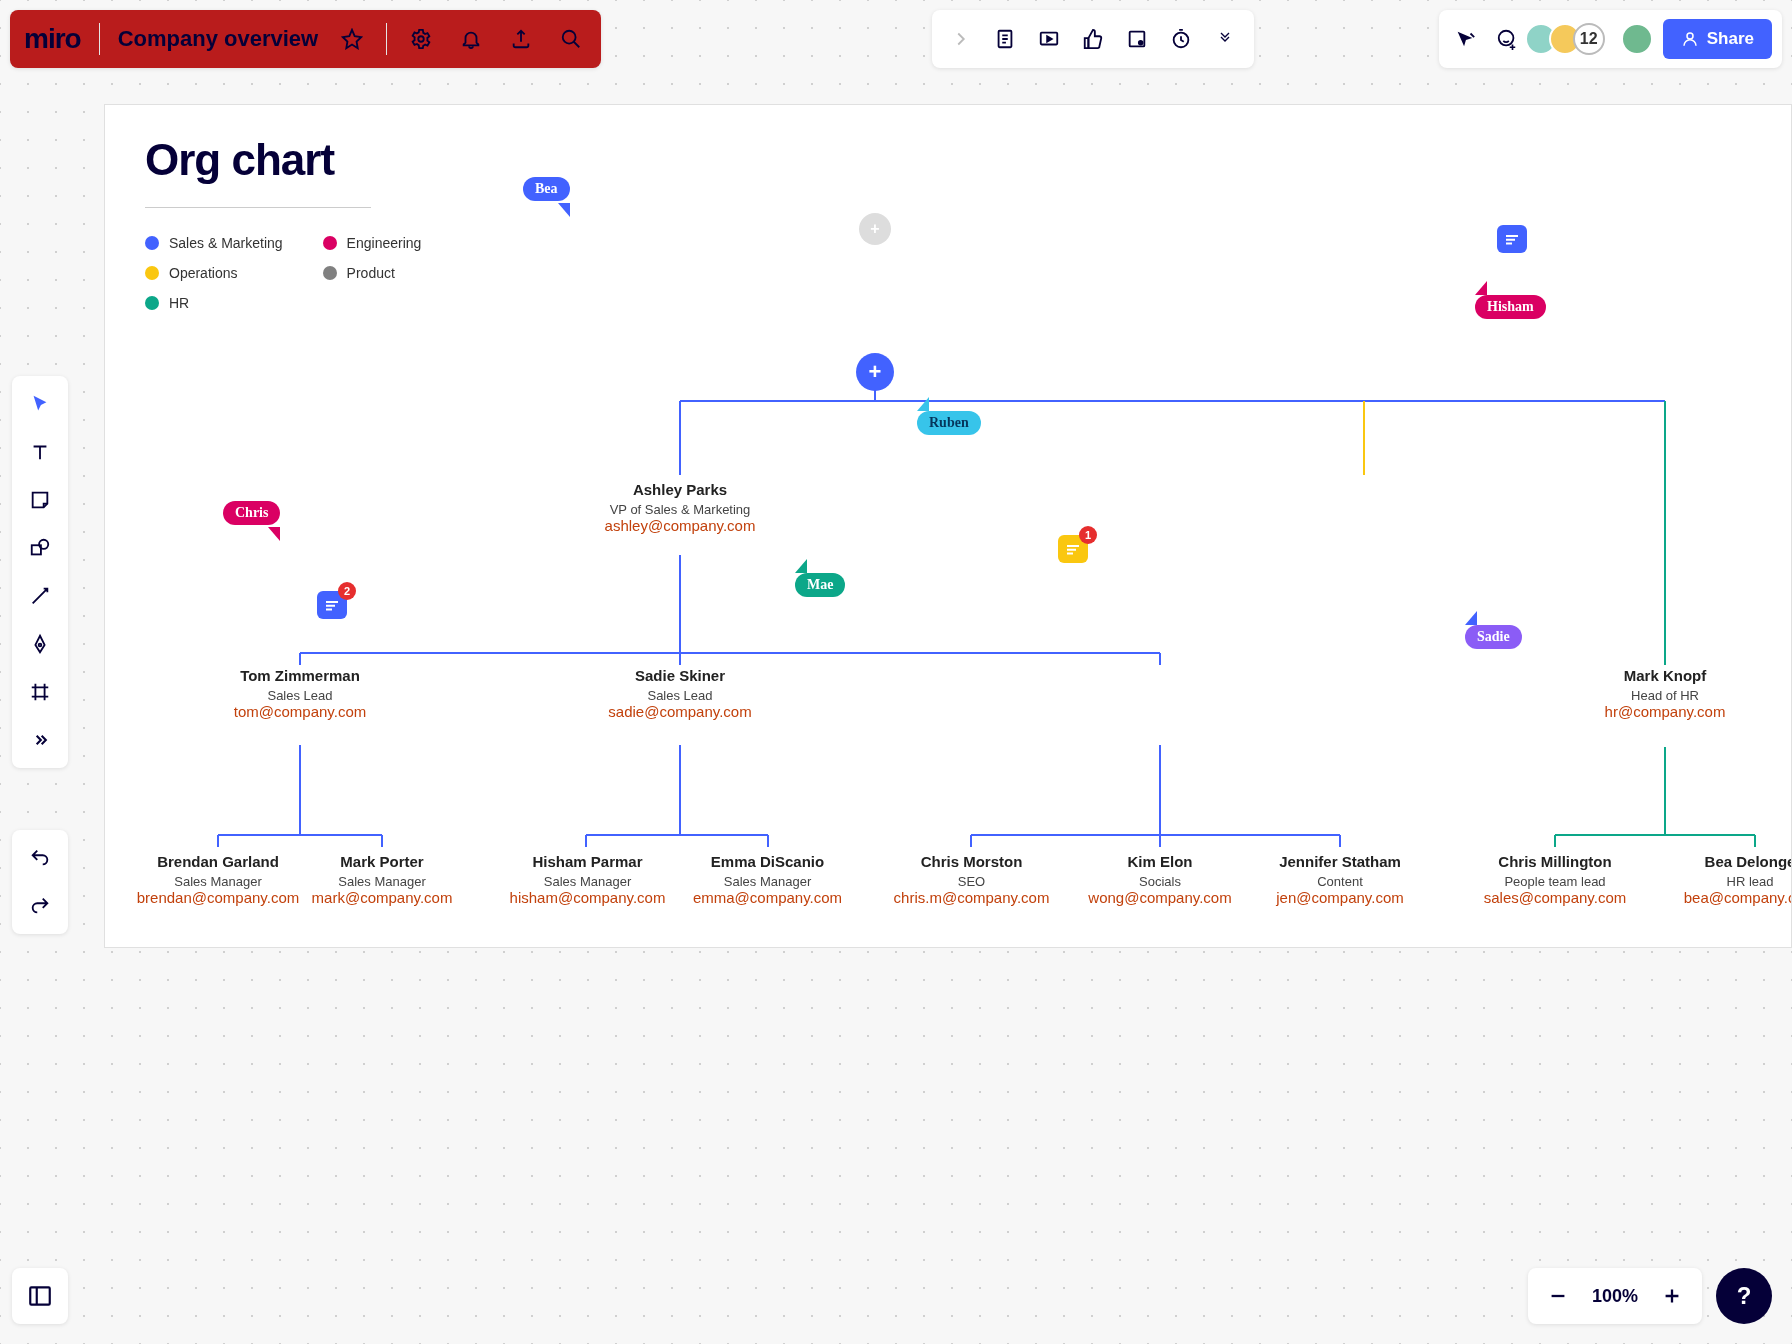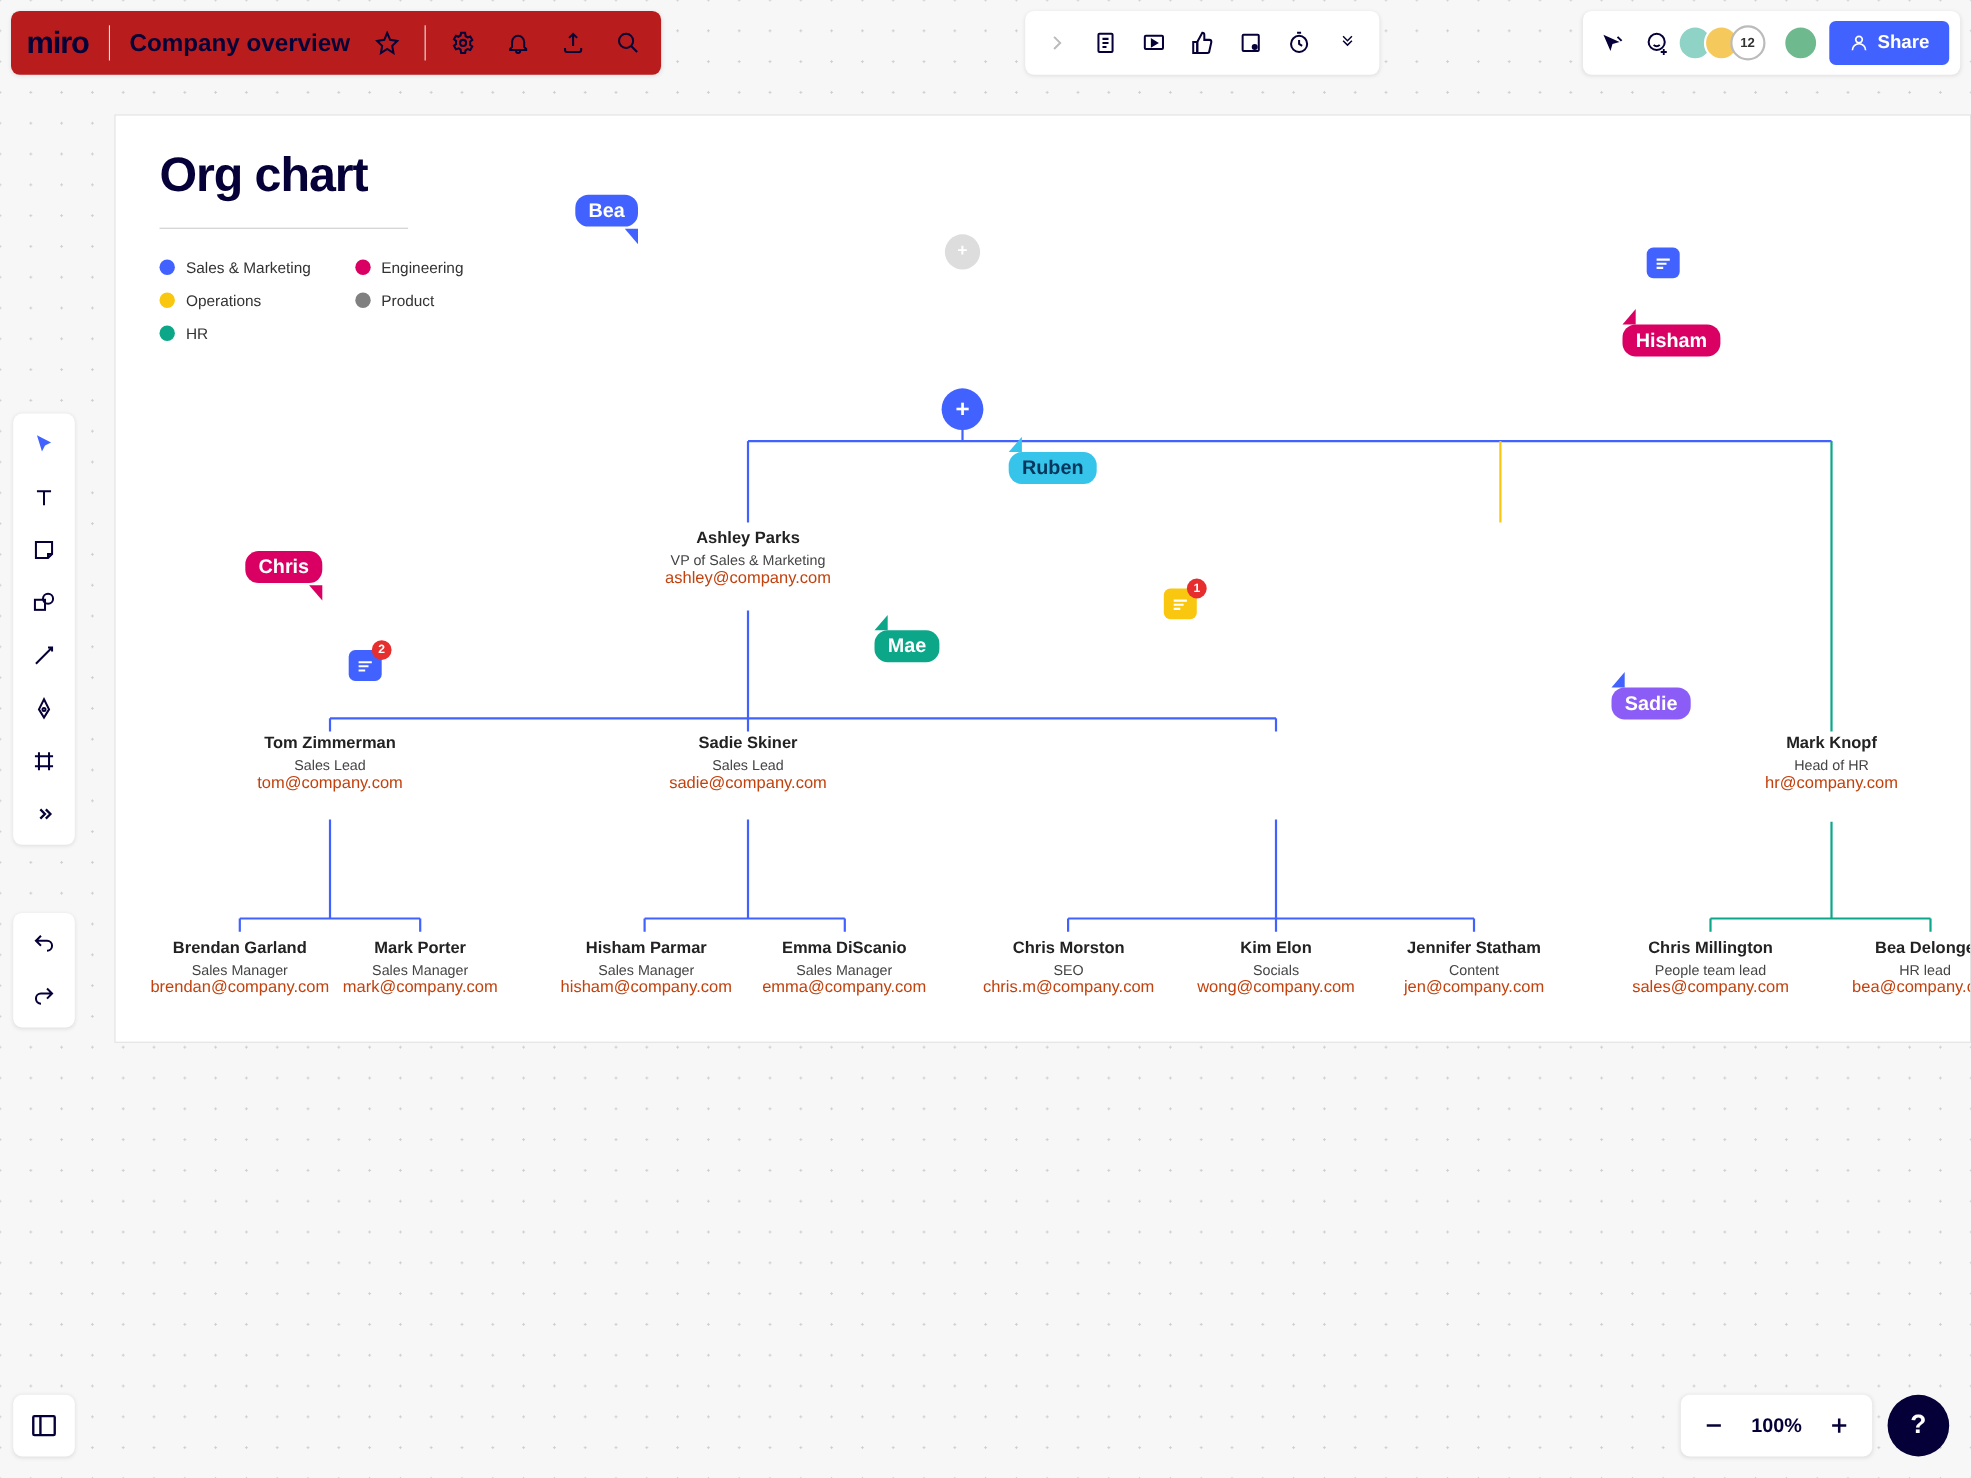--- a/index.html
+++ b/index.html
@@ -15,21 +15,21 @@
 .board-title { font-weight:700; font-size:22px; color:#050038; }
 .icon-btn { width:32px; height:32px; display:flex; align-items:center; justify-content:center; cursor:pointer; color:#050038; }
 .icon-btn svg { width:22px; height:22px; stroke:currentColor; fill:none; stroke-width:2; }
 
 
 .topbar-mid { position:absolute; top:10px; left:932px; height:58px; background:#fff; border-radius:8px; box-shadow:0 1px 4px rgba(0,0,0,.1); display:flex; align-items:center; padding:0 10px; gap:6px; }
 .topbar-mid .icon-btn { width:38px; }
 
 
 .topbar-right { position:absolute; top:10px; right:10px; height:58px; background:#fff; border-radius:8px; box-shadow:0 1px 4px rgba(0,0,0,.1); display:flex; align-items:center; padding:0 10px; gap:10px; }
-.avatar { width:32px; height:32px; border-radius:50%; border:2px solid #fff; display:flex; align-items:center; justify-content:center; font-size:12px; font-weight:700; color:#fff; }
+.avatar { width:32px; height:32px; border-radius:50%; border:2px solid #fff; display:flex; align-items:center; justify-content:center; font-size:16px; font-weight:700; color:#fff; }
 .avatars { display:flex; }
 .avatars .avatar { margin-left:-8px; }
 .avcount { background:#fff; border:2px solid #bbb; color:#333; }
 .share-btn { background:#4262ff; color:#fff; border:none; height:40px; padding:0 18px; border-radius:6px; font-weight:700; font-size:17px; display:flex; align-items:center; gap:8px; cursor:pointer; }
 
 
 .toolbar { position:absolute; top:376px; left:12px; width:56px; background:#fff; border-radius:8px; box-shadow:0 1px 4px rgba(0,0,0,.1); padding:8px 0; display:flex; flex-direction:column; align-items:center; gap:8px; }
 .tool { width:40px; height:40px; display:flex; align-items:center; justify-content:center; cursor:pointer; color:#050038; border-radius:6px; }
 .tool.active { color:#4262ff; }
 .toolbar2 { position:absolute; top:830px; left:12px; width:56px; background:#fff; border-radius:8px; box-shadow:0 1px 4px rgba(0,0,0,.1); padding:8px 0; display:flex; flex-direction:column; align-items:center; gap:8px; }
@@ -58,21 +58,21 @@
 .node .em { font-size:15px; color:#c2410c; }
 .ceo-box { position:absolute; width:170px; height:76px; background:#4262ff; color:#fff; border-radius:20px; display:flex; flex-direction:column; align-items:center; justify-content:center; }
 .ceo-box .nm { color:#fff; font-size:15px; font-weight:700; }
 .ceo-box .rl { color:#ddeafe; font-size:12px; margin-top:6px; }
 .add-above { position:absolute; width:32px; height:32px; border-radius:50%; background:#ddd; color:#fff; display:flex; align-items:center; justify-content:center; font-weight:700; }
 .add-below { position:absolute; width:38px; height:38px; border-radius:50%; background:#4262ff; color:#fff; display:flex; align-items:center; justify-content:center; font-size:22px; font-weight:700; }
 
 
 .cursor-tag { position:absolute; display:flex; flex-direction:column; align-items:flex-start; }
 .cursor-tag.rev { align-items:flex-end; }
-.pill { padding:4px 12px; border-radius:12px; color:#fff; font-size:18px; font-weight:600; }
+.pill { padding:4px 12px; border-radius:12px; color:#fff; font-size:14px; font-weight:600;font-family:Liberation Serif, serif; }
 .cur { width:0; height:0; margin-top:2px; }
 .cur-r { border-left:12px solid transparent; border-top:14px solid; }
 .cur-l { border-right:12px solid transparent; border-top:14px solid; }
 
 
 .cmt { position:absolute; width:30px; height:28px; border-radius:6px; display:flex; align-items:center; justify-content:center; }
 .cmt svg { width:18px; height:18px; }
 .badge { position:absolute; top:-9px; right:-9px; width:18px; height:18px; border-radius:50%; background:#e62e2e; color:#fff; font-size:11px; font-weight:700; display:flex; align-items:center; justify-content:center; }
 
 svg.sline { position:absolute; overflow:visible; }

